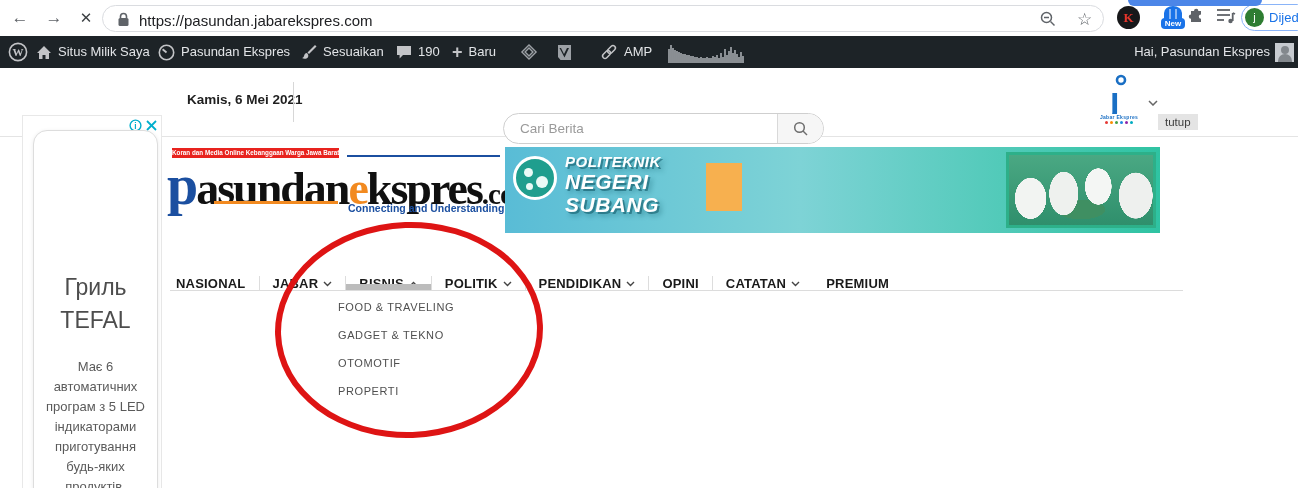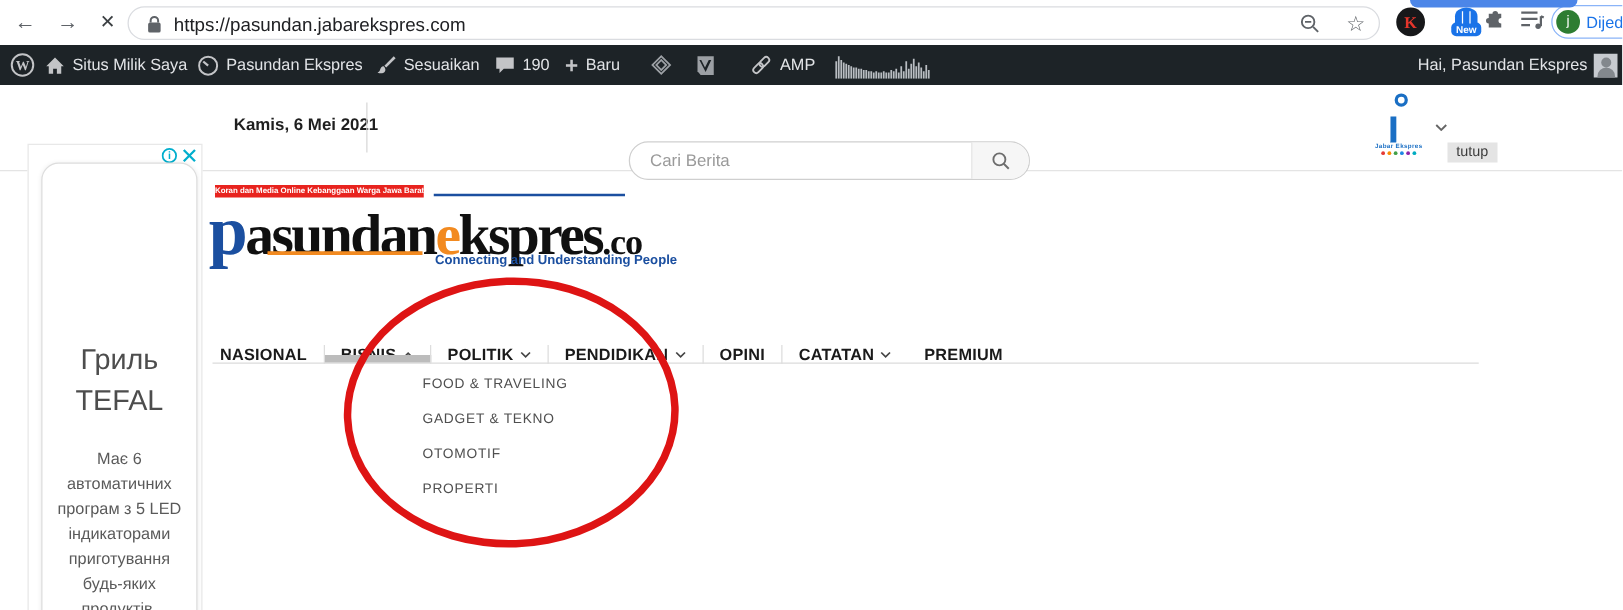--- a/index.html
+++ b/index.html
@@ -304,24 +304,44 @@
       <div class="ad-body">Має 6 автоматичних програм з 5 LED індикаторами приготування будь-яких продуктів.</div>
     </div>
   </div>
 
   <div class="logo-topline">Koran dan Media Online Kebanggaan Warga Jawa Barat</div>
   <div class="logo-blueline"></div>
   <div class="logo-word"><span class="lp">p</span><span>asundan</span><span class="le">e</span><span>kspres</span><span class="ltld">.co</span></div>
   <div class="logo-underline"></div>
   <div class="logo-tagline">Connecting and Understanding People</div>
 
+  <div class="banner-ad">
+    <div class="banner-logo">
+      <i style="left:8px;top:9px;width:9px;height:9px"></i>
+      <i style="left:20px;top:17px;width:12px;height:12px"></i>
+      <i style="left:10px;top:24px;width:7px;height:7px"></i>
+    </div>
+    <div class="banner-title">
+      <div class="b1">POLITEKNIK</div>
+      <div class="b2">NEGERI</div>
+      <div class="b3">SUBANG</div>
+    </div>
+    <div class="banner-orange"></div>
+    <div class="banner-photo"></div>
+  </div>
 
   <div class="main-nav">
     <div class="nav-item">
         <span>NASIONAL</span>
+      </div>
+    <div class="nav-item">
+        <span>JABAR</span>
+        <svg width="9" height="6" viewBox="0 0 9 6" fill="none" stroke="#444" stroke-width="1.4">
+          <polyline points="1,1 4.5,4.5 8,1"></polyline>
+        </svg>
       </div>
     <div class="nav-item">
         <span>BISNIS</span>
         <svg width="9" height="6" viewBox="0 0 9 6" fill="none" stroke="#444" stroke-width="1.4">
           <polyline points="1,5 4.5,1.5 8,5"></polyline>
         </svg>
         <span class="active-bar"></span>
       </div>
     <div class="nav-item">
         <span>POLITIK</span>

